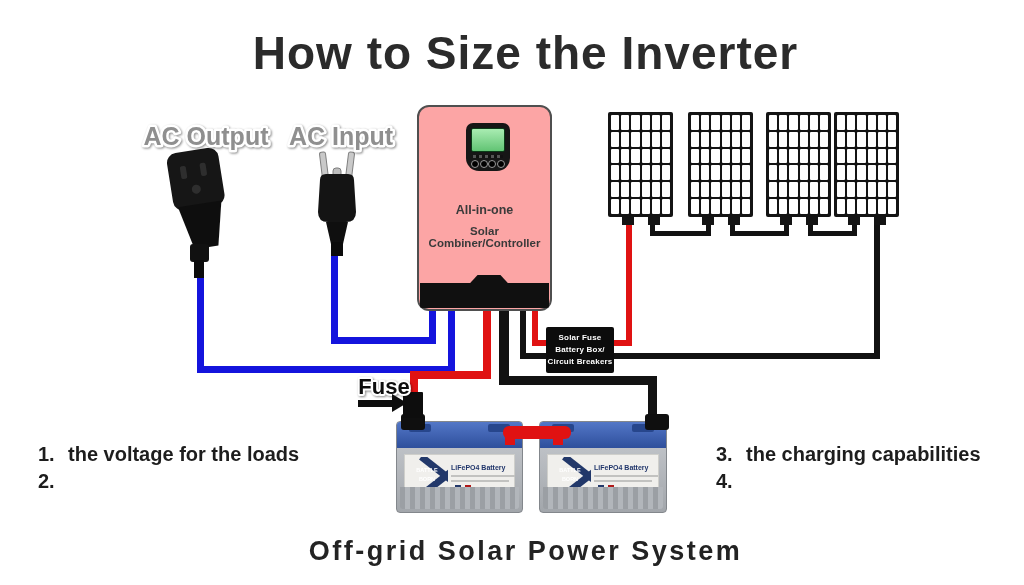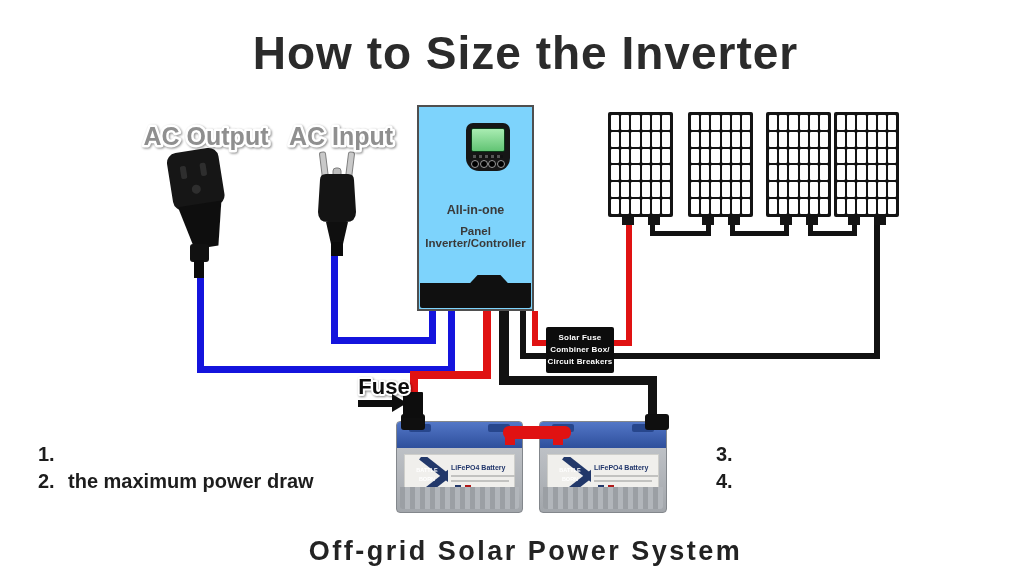--- a/index.html
+++ b/index.html
@@ -30,22 +30,22 @@
   svg text.outlined{font-family:"Liberation Sans",sans-serif;font-weight:bold;
         paint-order:stroke;stroke:#ffffff;stroke-linejoin:round;}
   .label-svg{z-index:6;filter:drop-shadow(1px 1px 1px rgba(0,0,0,.45));}
 
   
   .list{z-index:6;font-size:20px;font-weight:600;color:#1d1d1d;line-height:27px;}
   .list .row{display:flex;}
   .list .num{width:30px;}
 
   
-  .inverter{left:417px;top:105px;width:117px;height:206px;background:#7dd3fc;
-            border:2px solid #4f4f4f;border-radius:0;z-index:3;box-sizing:border-box;}
+  .inverter{left:417px;top:105px;width:135px;height:206px;background:#fca5a5;
+            border:2px solid #4f4f4f;border-radius:12px;z-index:3;box-sizing:border-box;}
   .lcd{position:absolute;left:47px;top:16px;width:44px;height:48px;background:#161616;
        border-radius:7px 7px 13px 13px;}
   .lcd-screen{position:absolute;left:5px;top:5px;width:34px;height:24px;border-radius:2px;
        background:linear-gradient(#a9ecb2,#62c474);border:1px solid #0a3d18;box-sizing:border-box;}
   .lcd-iconrow{position:absolute;left:7px;top:32px;width:30px;height:3px;
        background:repeating-linear-gradient(90deg,#555 0 3px,#111 3px 6px);}
   .lcd-btns{position:absolute;left:5px;top:37px;width:34px;display:flex;justify-content:space-between;}
   .lcd-btns i{width:6px;height:6px;border-radius:50%;background:#000;border:1px solid #9a9a9a;}
   .inv-line1{position:absolute;left:0;width:100%;top:96px;text-align:center;
        font-size:12.5px;font-weight:bold;color:#3a3a3a;}
@@ -341,28 +341,28 @@
       <div class="lcd-screen"></div>
       <div class="lcd-iconrow"></div>
       <div class="lcd-btns">
           <i></i>
           <i></i>
           <i></i>
           <i></i>
         </div>
     </div>
     <div class="inv-line1">All-in-one</div>
-    <div class="inv-line2">Panel Inverter/Controller</div>
+    <div class="inv-line2">Solar Combiner/Controller</div>
     <div class="inv-bump"></div>
     <div class="inv-band"></div>
   </div>
 
   <div class="abs combiner">
     <div>Solar Fuse</div>
-    <div>Combiner Box/</div>
+    <div>Battery Box/</div>
     <div>Circuit Breakers</div>
   </div>
 
   <svg class="abs label-svg" style="left:344px;top:370px" width="80" height="32">
     <text class="outlined" x="40" y="24" text-anchor="middle" font-size="22" stroke-width="4" fill="#0d0d0d">Fuse</text>
   </svg>
   <div class="abs arrow-shaft"></div>
   <div class="abs arrow-head"></div>
   <div class="abs fuse-block"></div>
 
@@ -411,29 +411,30 @@
     <div class="bat-ribs"></div>
   </div>
 
   <div class="abs jumper"></div>
   <div class="abs jumper-stub" style="left:505px"></div>
   <div class="abs jumper-stub" style="left:553px"></div>
 
   <div class="abs list" style="left:38px;top:441px">
     <div class="row">
       <span class="num">1.</span>
+      <span>the voltage for the loads</span>
     </div>
     <div class="row">
       <span class="num">2.</span>
-      <span>the maximum power draw</span>
     </div>
   </div>
   <div class="abs list" style="left:716px;top:441px">
     <div class="row">
       <span class="num">3.</span>
+      <span>the charging capabilities</span>
     </div>
     <div class="row">
       <span class="num">4.</span>
     </div>
   </div>
 
   <div class="abs caption">Off-grid Solar Power System</div>
 
 </div>
 

